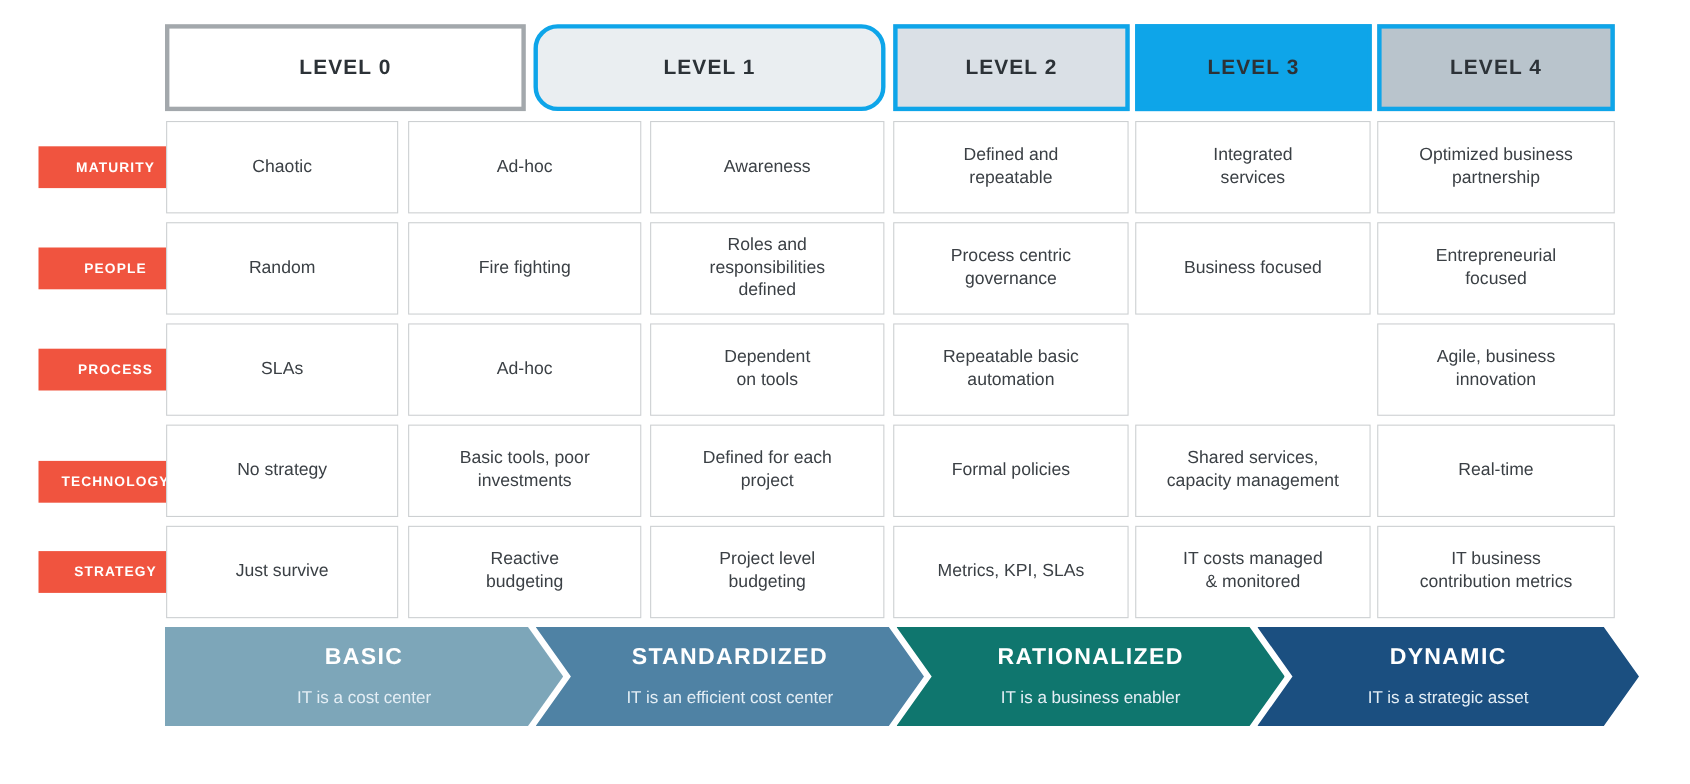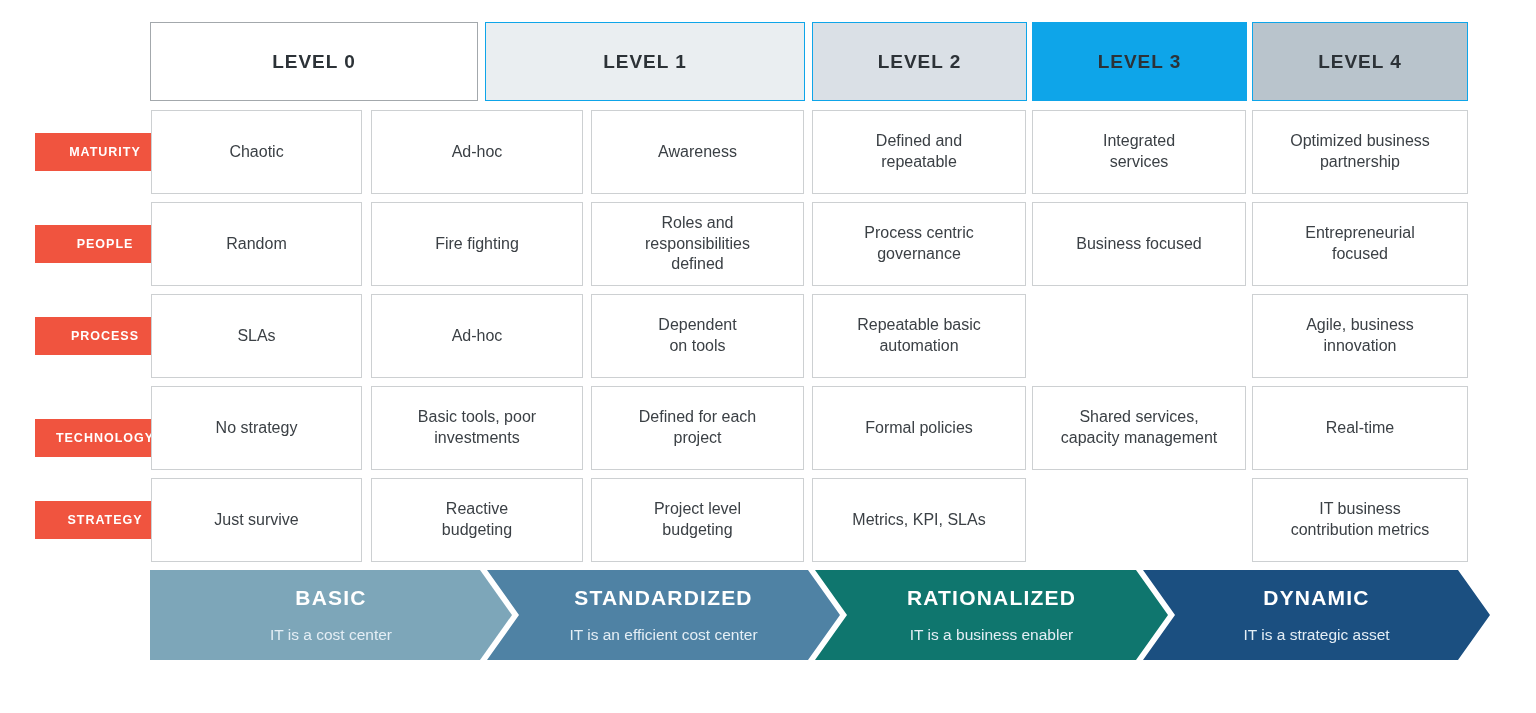--- a/index.html
+++ b/index.html
@@ -5,24 +5,24 @@
   html,body{margin:0;padding:0;background:#ffffff;}
   .canvas{
     position:relative;width:1536px;height:713px;background:#ffffff;
     font-family:"Liberation Sans",sans-serif;overflow:hidden;
   }
   
   .level-header{
     position:absolute;top:22px;height:79px;box-sizing:border-box;
     display:flex;align-items:center;justify-content:center;
     font-size:19px;font-weight:bold;letter-spacing:1px;color:#2c3237;
-    border:1px solid #0ea5e9;
+    border:4px solid #0ea5e9;
   }
   .lv0{left:150px;width:328px;border-color:#a3a8ac;}
-  .lv1{left:485px;width:320px;}
+  .lv1{left:485px;width:320px;border-radius:22px;}
   .lv2{left:812px;width:215px;}
   .lv3{left:1032px;width:215px;}
   .lv4{left:1252px;width:216px;}
   
   .badge{
     position:absolute;left:35px;width:140px;height:38px;
     display:flex;align-items:center;justify-content:center;
     color:#ffffff;font-size:12.5px;font-weight:bold;letter-spacing:1px;
   }
   .brow0{top:133px}.brow1{top:225px}.brow2{top:317px}.brow3{top:419px}.brow4{top:501px}
@@ -108,20 +108,22 @@
   <div class="cell row3 col4">Shared services,
 capacity management</div>
   <div class="cell row3 col5">Real-time</div>
 
   <div class="cell row4 col0">Just survive</div>
   <div class="cell row4 col1">Reactive
 budgeting</div>
   <div class="cell row4 col2">Project level
 budgeting</div>
   <div class="cell row4 col3">Metrics, KPI, SLAs</div>
+  <div class="cell row4 col4">IT costs managed
+&amp; monitored</div>
   <div class="cell row4 col5">IT business
 contribution metrics</div>
 
   <div class="seg seg-first s1" style="background: rgb(125, 166, 185);">
     <div class="seg-title">BASIC</div>
     <div class="seg-sub">IT is a cost center</div>
   </div>
   <div class="seg seg-mid s2" style="background: rgb(79, 130, 164);">
     <div class="seg-title">STANDARDIZED</div>
     <div class="seg-sub">IT is an efficient cost center</div>

